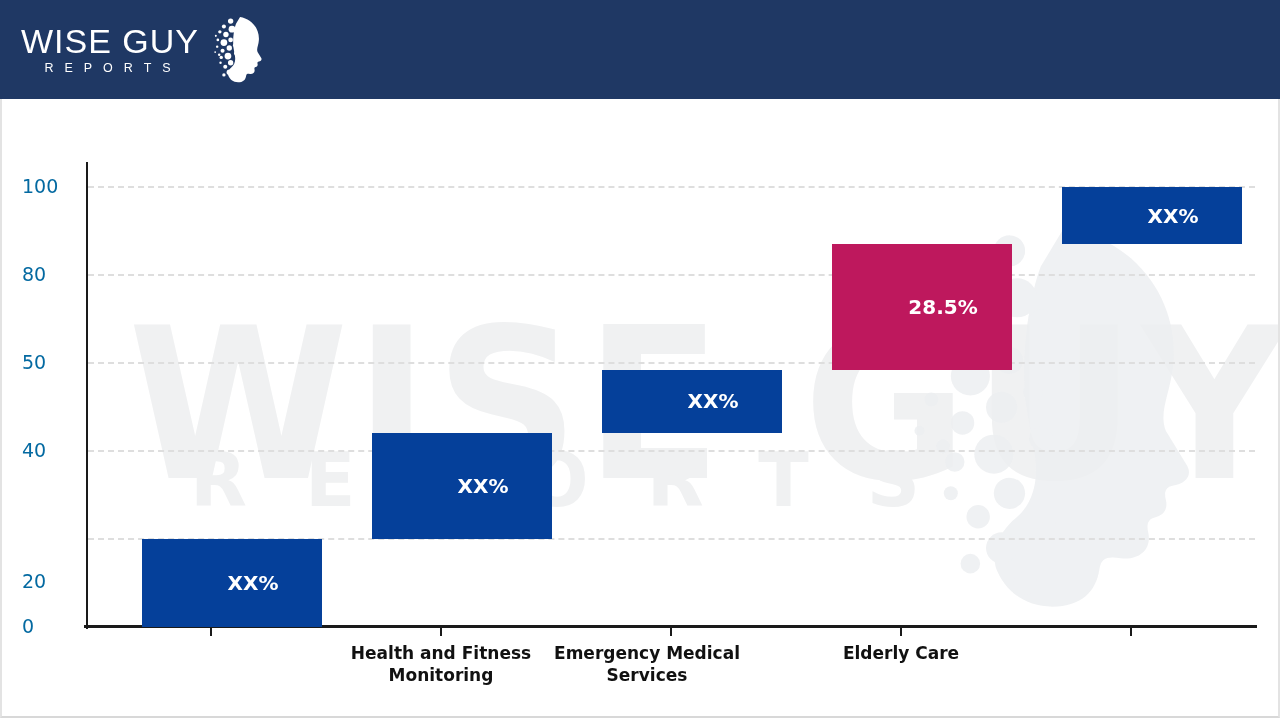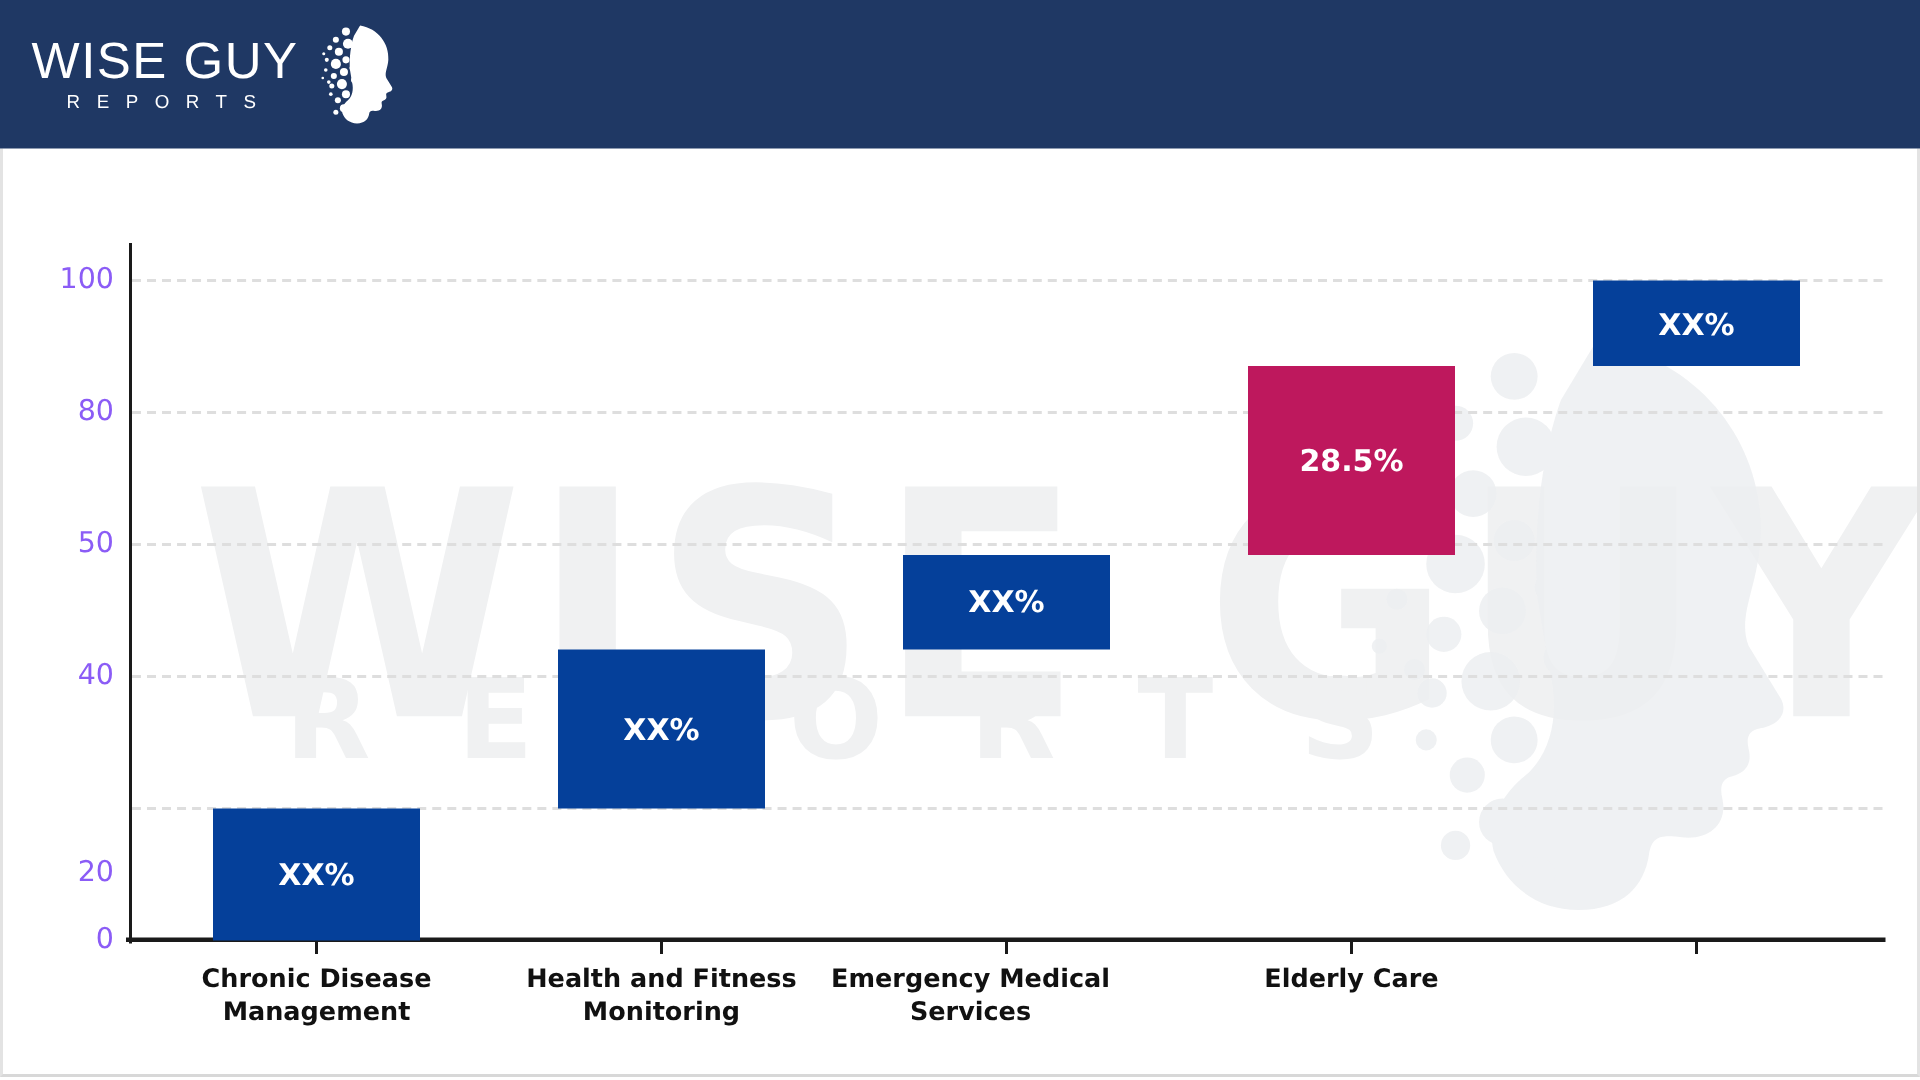--- a/index.html
+++ b/index.html
@@ -45,24 +45,24 @@
     position:absolute;left:190px;top:338px;z-index:0;color:#f0f1f2;
     font-size:74px;font-weight:bold;letter-spacing:58px;white-space:nowrap;
     font-family:"DejaVu Sans",sans-serif;
   }
   .wm-face{position:absolute;right:36px;top:55px;width:430px;height:530px;color:#edeff1;z-index:0;opacity:.85;}
   
   #plot{position:absolute;left:88px;top:66px;width:1167px;height:462px;z-index:1;}
   .gridline{position:absolute;left:0;width:1167px;border-top:2px dashed #dedede;height:0;}
   .axis-y{position:absolute;left:-2px;top:-3px;width:2px;height:467px;background:#1a1a1a;}
   .axis-x{position:absolute;left:-4px;top:460px;width:1173px;height:3px;background:#1a1a1a;}
-  .bar{position:absolute;background:#05409a;display:flex;align-items:center;justify-content:center;}
+  .bar{position:absolute;background:#05409a;display:flex;align-items:center;justify-content:center;padding-left:42px;}
   .bar-label{color:#ffffff;font-size:20px;font-weight:bold;}
   .ytick-label{
-    position:absolute;left:-66px;width:54px;text-align:right;color:#8b5cf6;
+    position:absolute;left:-66px;width:54px;text-align:left;color:#0369a1;
     font-size:19px;line-height:1;
   }
   .xtick{position:absolute;top:463px;width:2px;height:8px;background:#1a1a1a;}
   .xcat{
     position:absolute;top:478px;width:200px;text-align:center;color:#111111;
     font-size:17px;font-weight:bold;line-height:1.28;
   }
 </style>
 </head>
 <body>
@@ -134,21 +134,20 @@
       <div class="gridline" style="top: 197px;"></div>
       <div class="ytick-label" style="top: 188px;">50</div>
       <div class="gridline" style="top: 109px;"></div>
       <div class="ytick-label" style="top: 100px;">80</div>
       <div class="gridline" style="top: 21px;"></div>
       <div class="ytick-label" style="top: 12px;">100</div>
       <div class="bar" style="left: 54px; width: 138px; top: 374px; height: 88px; background: rgb(5, 64, 154);">
         <span class="bar-label" style="color: rgb(255, 255, 255);">XX%</span>
       </div>
       <div class="xtick" style="left: 122px;"></div>
-      <div class="xcat" style="left: 23px;">Chronic Disease Management</div>
       <div class="bar" style="left: 284px; width: 138px; top: 268.4px; height: 105.6px; background: rgb(5, 64, 154);">
         <span class="bar-label" style="color: rgb(255, 255, 255);">XX%</span>
       </div>
       <div class="xtick" style="left: 352px;"></div>
       <div class="xcat" style="left: 253px;">Health and Fitness Monitoring</div>
       <div class="bar" style="left: 514px; width: 138px; top: 204.6px; height: 63.8px; background: rgb(5, 64, 154);">
         <span class="bar-label" style="color: rgb(255, 255, 255);">XX%</span>
       </div>
       <div class="xtick" style="left: 582px;"></div>
       <div class="xcat" style="left: 459px;">Emergency Medical Services</div>

